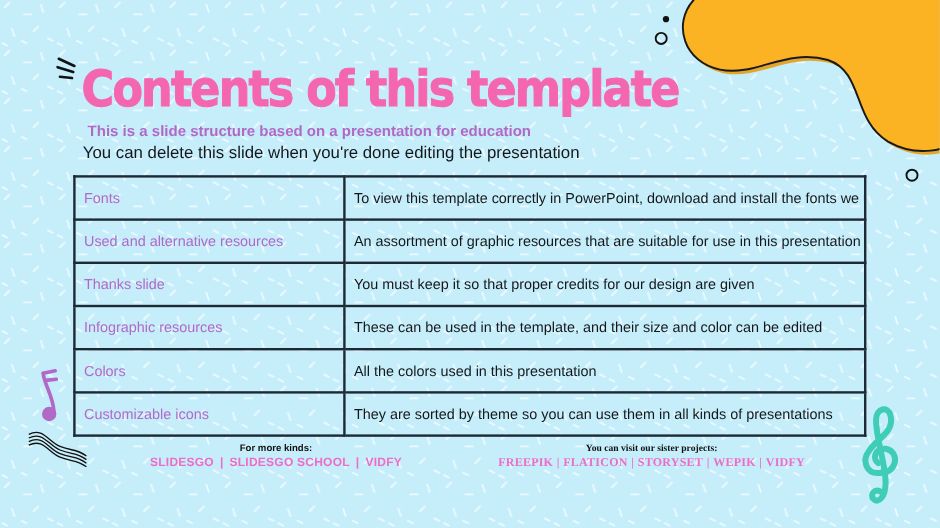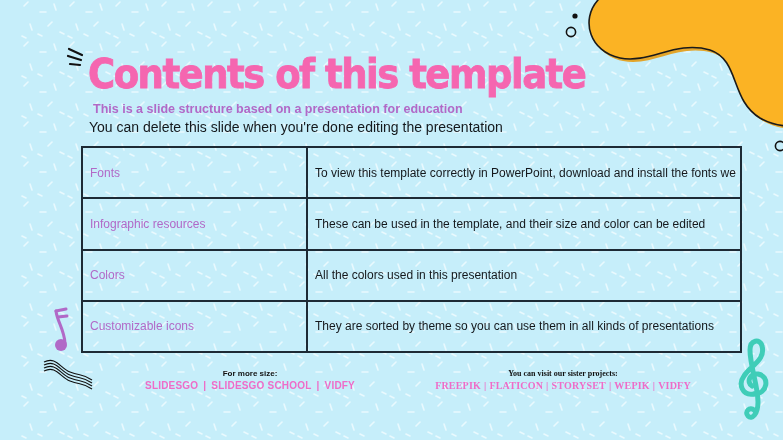--- a/index.html
+++ b/index.html
@@ -1,18 +1,18 @@
 <!DOCTYPE html>
 <html><head>
 <meta charset="utf-8">
 <style>
   html, body { margin:0; padding:0; }
   body { width:783px; height:440px; overflow:hidden; position:relative;
     background:#c6eefa; font-family:"Liberation Sans", sans-serif; }
-  .slide { position:absolute; inset:0; overflow:hidden;margin-left:20px; }
+  .slide { position:absolute; inset:0; overflow:hidden; }
   .sprinkles { position:absolute; inset:0; }
   .title { position:absolute; left:68px; top:50px; margin:0;
     font-family:"DejaVu Sans", sans-serif; font-weight:900; font-size:37px;
     letter-spacing:-1.5px; color:#f566b0; transform:scaleY(1.12); transform-origin:left top;
     -webkit-text-stroke:0.8px #f566b0; }
   .sub1 { position:absolute; left:73px; top:102px; font-size:12.5px; color:#b169c7; font-weight:bold; }
   .sub2 { position:absolute; left:69px; top:119px; font-size:14px; color:#14181c; }
   table.contents { position:absolute; left:61px; top:146px; width:661px; height:207px;
     border-collapse:collapse; table-layout:fixed; }
   table.contents td { border:2px solid #1d2a35; font-size:12px; padding:0 0 0 7px; height:34px; vertical-align:middle; white-space:nowrap; overflow:hidden; }
@@ -74,20 +74,28 @@
   <div class="sub1">This is a slide structure based on a presentation for education</div>
   <div class="sub2">You can delete this slide when you're done editing the presentation</div>
 
   <table class="contents">
     <tbody>
         <tr>
       <td class="k">Fonts</td>
       <td class="v">To view this template correctly in PowerPoint, download and install the fonts we used</td>
     </tr>
     <tr>
+      <td class="k">Used and alternative resources</td>
+      <td class="v">An assortment of graphic resources that are suitable for use in this presentation</td>
+    </tr>
+    <tr>
+      <td class="k">Thanks slide</td>
+      <td class="v">You must keep it so that proper credits for our design are given</td>
+    </tr>
+    <tr>
       <td class="k">Infographic resources</td>
       <td class="v">These can be used in the template, and their size and color can be edited</td>
     </tr>
     <tr>
       <td class="k">Colors</td>
       <td class="v">All the colors used in this presentation</td>
     </tr>
     <tr>
       <td class="k">Customizable icons</td>
       <td class="v">They are sorted by theme so you can use them in all kinds of presentations</td>
@@ -109,21 +117,21 @@
       <path d="M2,15 C14,9 18,21 28,25 C38,29 42,27 50,33"></path>
     </g>
   </svg>
 
   <svg class="deco" style="left:708px;top:336px;" width="50" height="92" viewBox="0 0 50 92">
     <path d="M26,58 C14,60 10,48 16,40 C22,30 38,24 34,10 C32,2 22,4 22,14 C22,30 30,50 30,66 C30,78 24,84 20,80 C16,76 22,70 26,74" fill="none" stroke="#3fcdb8" stroke-width="5" stroke-linecap="round"></path>
     <path d="M26,58 C40,58 42,40 30,38 C22,37 18,46 24,50" fill="none" stroke="#3fcdb8" stroke-width="5" stroke-linecap="round"></path>
   </svg>
 
   <div class="footer-block" style="left:100px;top:369px;width:260px;">
-    <div class="footer-label">For more size:</div>
+    <div class="footer-label">For more kinds:</div>
     <div class="footer-links">
       <span>SLIDESGO</span><span class="sep">|</span><span>SLIDESGO SCHOOL</span><span class="sep">|</span><span>VIDFY</span>
     </div>
   </div>
 
   <div class="footer-block" style="left:408px;top:369px;width:270px;font-family:Liberation Serif, serif;">
     <div class="footer-label">You can visit our sister projects:</div>
     <div class="footer-links">
       <span>FREEPIK</span><span class="sep" style="margin:0 3px">|</span><span>FLATICON</span><span class="sep" style="margin:0 3px">|</span><span>STORYSET</span><span class="sep" style="margin:0 3px">|</span><span>WEPIK</span><span class="sep" style="margin:0 3px">|</span><span>VIDFY</span>
     </div>

